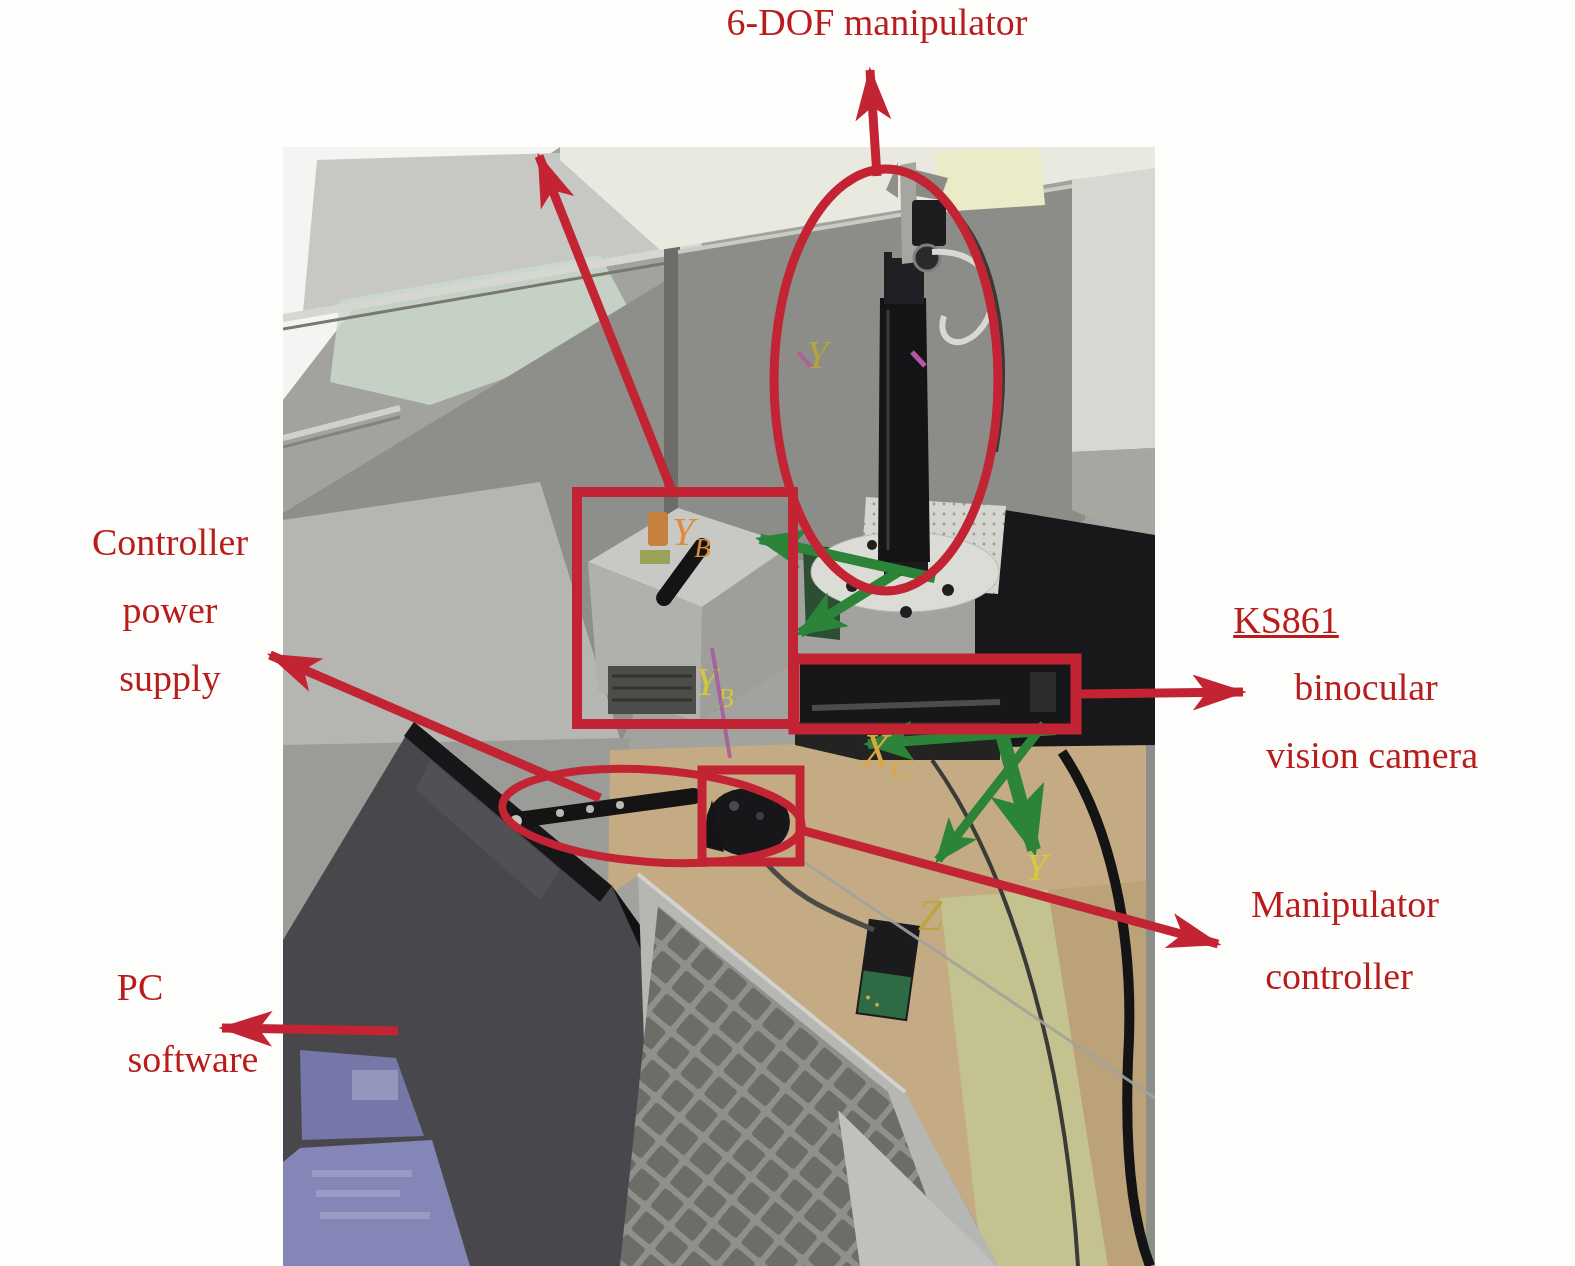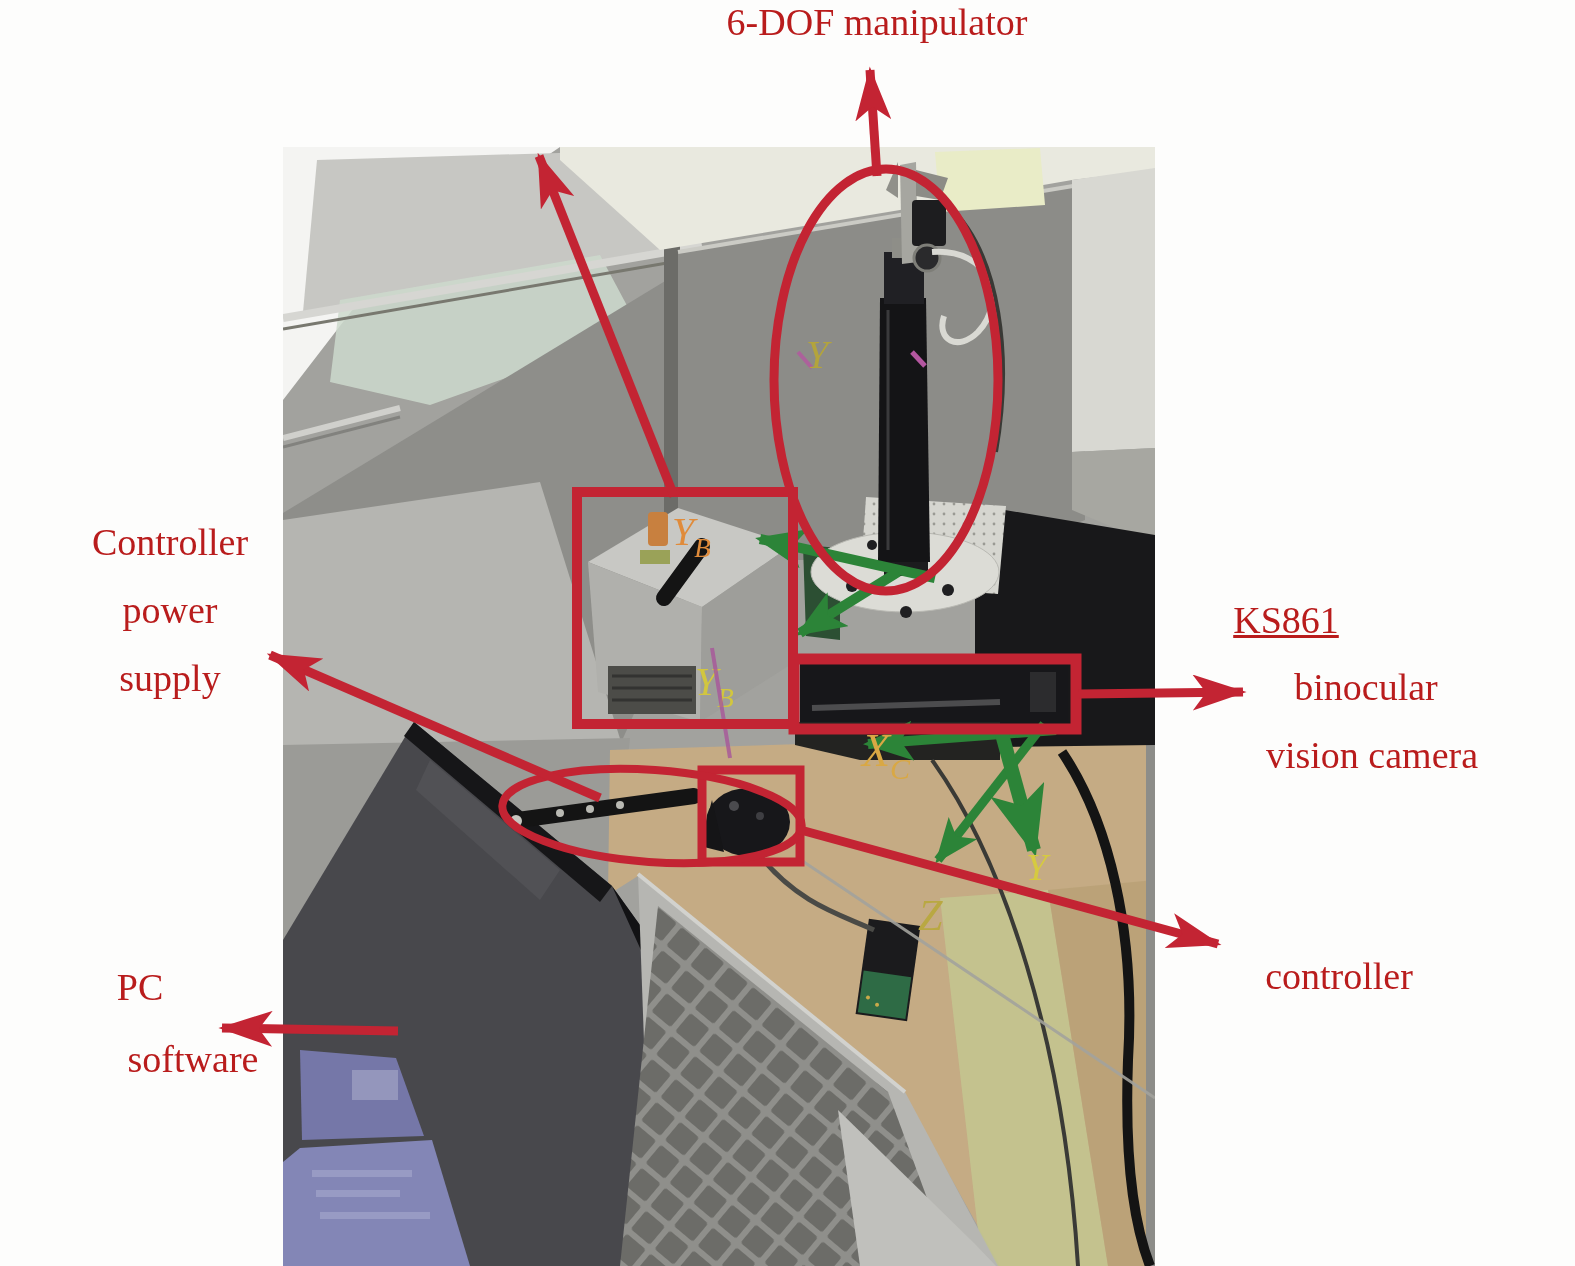--- a/index.html
+++ b/index.html
@@ -197,17 +197,18 @@
   <div class="lbl" style="left:877px;top:2px;">6-DOF manipulator</div>
 
   <div class="lbl" style="left:170px;top:522px;">Controller</div>
   <div class="lbl" style="left:170px;top:590px;">power</div>
   <div class="lbl" style="left:170px;top:658px;">supply</div>
 
   <div class="lbl" style="left:1286px;top:600px;text-decoration:underline;">KS861</div>
   <div class="lbl" style="left:1372px;top:735px;">vision camera</div>
   <div class="lbl" style="left:1366px;top:667px;">binocular</div>
 
+  <div class="lbl" style="left:1345px;top:884px;">Manipulator</div>
   <div class="lbl" style="left:1339px;top:956px;">controller</div>
 
   <div class="lbl" style="left:140px;top:967px;">PC</div>
   <div class="lbl" style="left:154px;top:1039px;margin-left:39px;">software</div>
 </div>
 
 </body></html>

